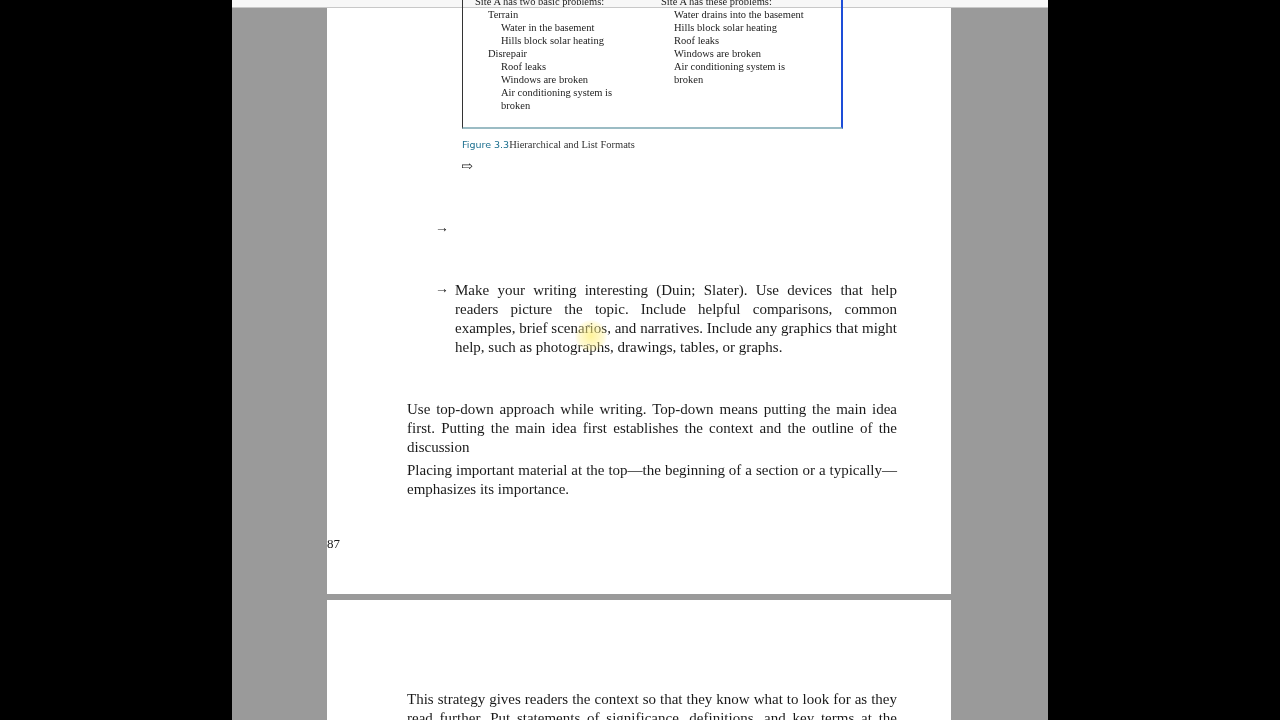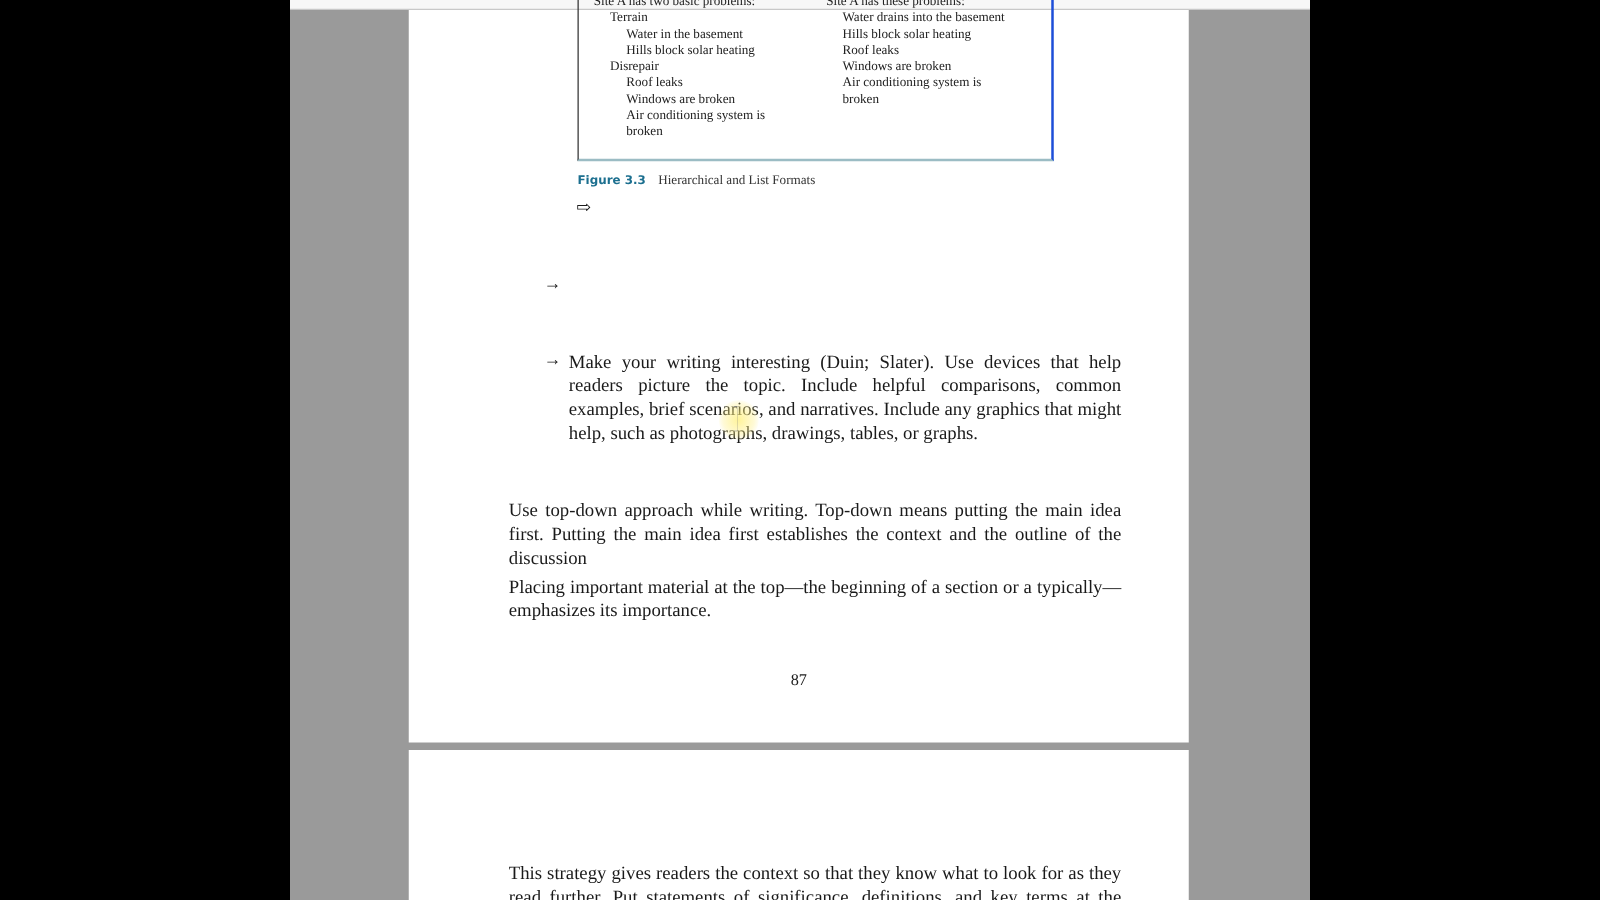--- a/index.html
+++ b/index.html
@@ -34,21 +34,21 @@
   .figcol.right { left:198px; }
   .figline { white-space:nowrap; }
   .ind1 { padding-left:13px; }
   .ind2 { padding-left:26px; }
   .ind3 { padding-left:13px; }
 
   .figcap {
     position:absolute; left:135px; top:131px; font-size:10.5px; color:#333;
     white-space:nowrap;
   }
-  .figcap .lbl { color:#1c6f8f; font-weight:bold; margin-right:10px; font-family:"DejaVu Sans", sans-serif; font-size:9.5px;}
+  .figcap .lbl { color:#1c6f8f; font-weight:normal; margin-right:0; font-family:"DejaVu Sans", sans-serif; font-size:9.5px;}
 
   .para {
     position:absolute; font-size:15px; line-height:19px; text-align:justify;
     text-align-last:left;
   }
   .bullet { position:absolute; font-size:14px; }
   .b1 { left:155px; top:150px; width:415px; }
   .b1-arrow { left:134px; top:150px; }
   .b2 { left:128px; top:212px; width:442px; }
   .b2-arrow { left:108px; top:212px; }
@@ -57,21 +57,21 @@
 
   .heading {
     position:absolute; left:53px; top:357px; font-size:20px; font-weight:bold;
     white-space:nowrap;
   }
   .heading .num { color:#333; margin-right:10px; }
   .heading .txt { color:#4e7a3a; }
 
   .p1 { left:80px; top:392px; width:490px; }
   .p2 { left:80px; top:453px; width:490px; }
-  .pagenum { position:absolute; left:0; width:624px; top:528px; text-align:center; font-size:13px; }
+  .pagenum { position:absolute; left:0; width:624px; top:528px; font-size:13px; }
 
   .p3 { left:80px; top:54px; width:490px;margin-top:36px; }
 
   .cursor-hl {
     position:absolute; left:575px; top:320px; width:32px; height:32px; border-radius:50%;
     background:radial-gradient(circle, rgba(255,240,120,0.75) 0%, rgba(255,240,140,0.35) 55%, rgba(255,255,255,0) 75%);
     pointer-events:none;
   }
   .cursor-ibeam {
     position:absolute; left:589px; top:325px; width:3px; height:20px;

